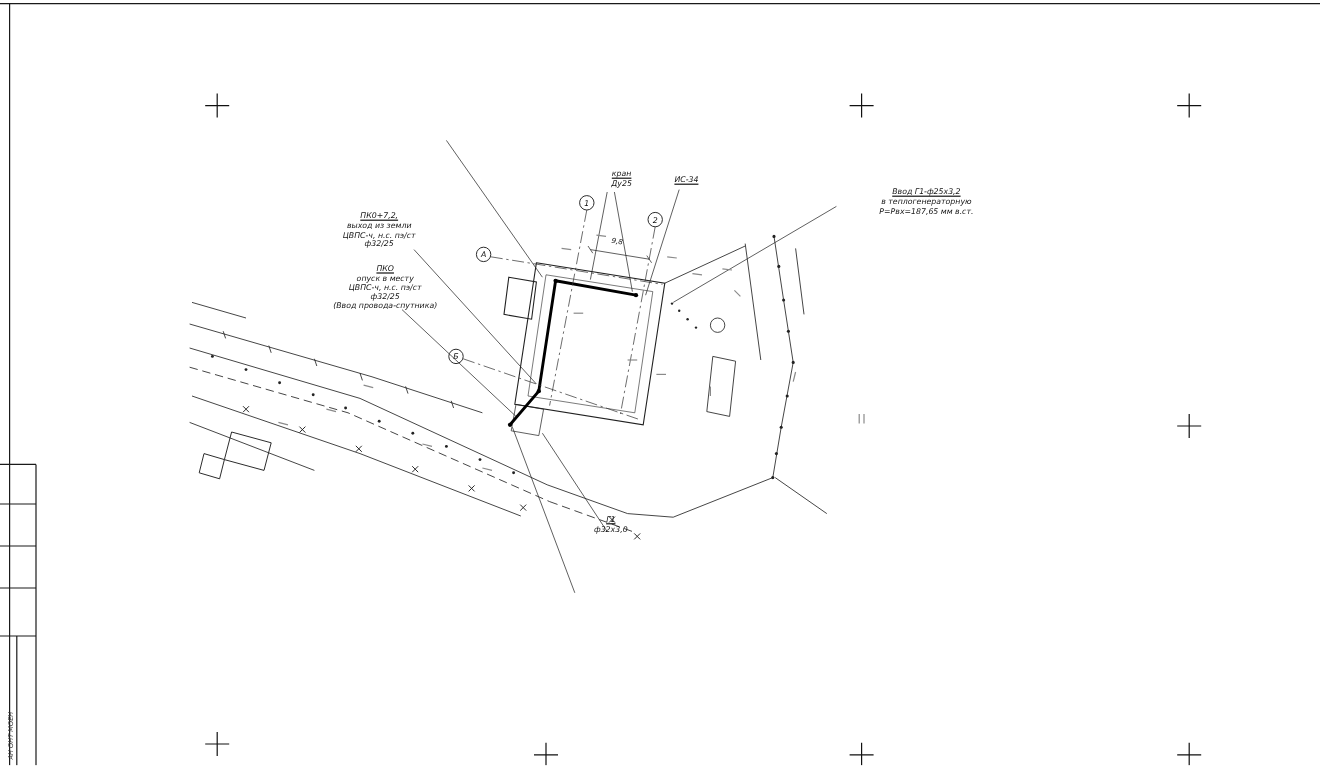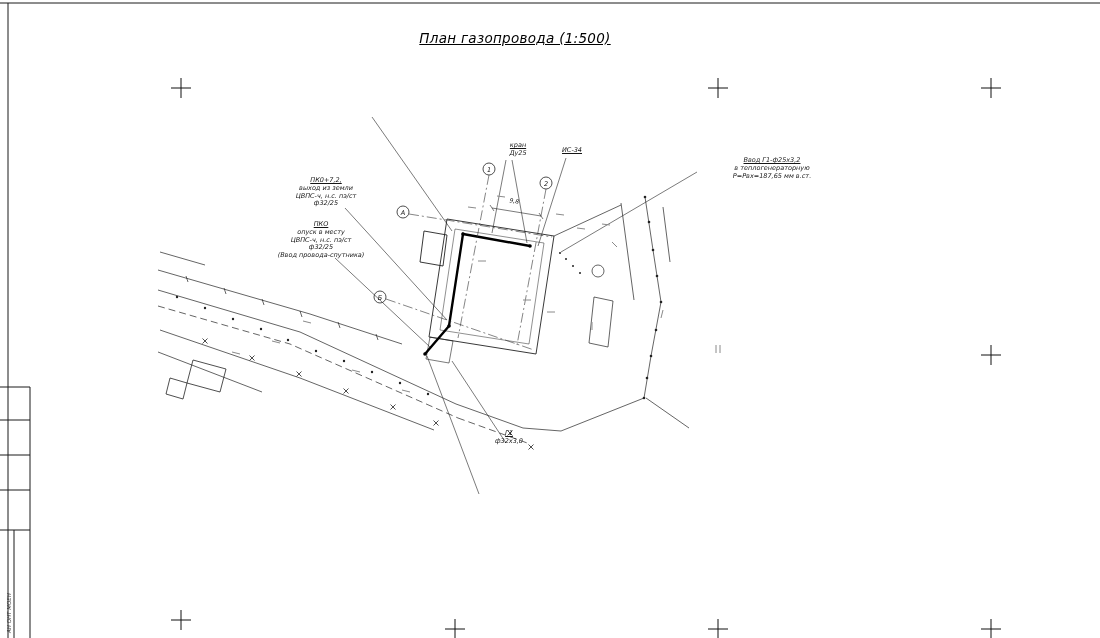--- a/index.html
+++ b/index.html
@@ -191,39 +191,38 @@
       <line x1="272" y1="341" x2="280" y2="343"></line>
       <line x1="232" y1="352" x2="240" y2="354"></line>
       <line x1="352" y1="370" x2="360" y2="372"></line>
       <line x1="402" y1="390" x2="410" y2="392"></line>
       <line x1="663" y1="310" x2="661" y2="318"></line>
       <line x1="716" y1="345" x2="716" y2="353"></line>
       <line x1="720" y1="345" x2="720" y2="353"></line>
     </g>
   </svg>
 
-  <div class="title">План газопровода (1:500)</div>
 
 
   <div class="ann" style="left:498px;top:142px;width:40px">
     <span class="ln u">кран</span>
     <span class="ln">Ду25</span>
   </div>
 
   <div class="ann" style="left:550px;top:147px;width:44px">
     <span class="ln u">ИС-34</span>
   </div>
 
   <div class="ann" style="left:712px;top:157px;width:120px">
     <span class="ln u">Ввод Г1-ф25х3,2</span>
     <span class="ln">в теплогенераторную</span>
     <span class="ln">Р=Рвх=187,65 мм в.ст.</span>
   </div>
 
-  <div class="ann" style="left:278px;top:177px;width:96px">
+  <div class="ann" style="left:268px;top:177px;width:96px">
     <span class="ln u">ПК0+7,2,</span>
     <span class="ln">выход из земли</span>
     <span class="ln">ЦВПС-ч, н.с. пэ/ст</span>
     <span class="ln">ф32/25</span>
   </div>
 
   <div class="ann" style="left:262px;top:221px;width:118px">
     <span class="ln u">ПКО</span>
     <span class="ln">опуск в месту</span>
     <span class="ln">ЦВПС-ч, н.с. пэ/ст</span>

